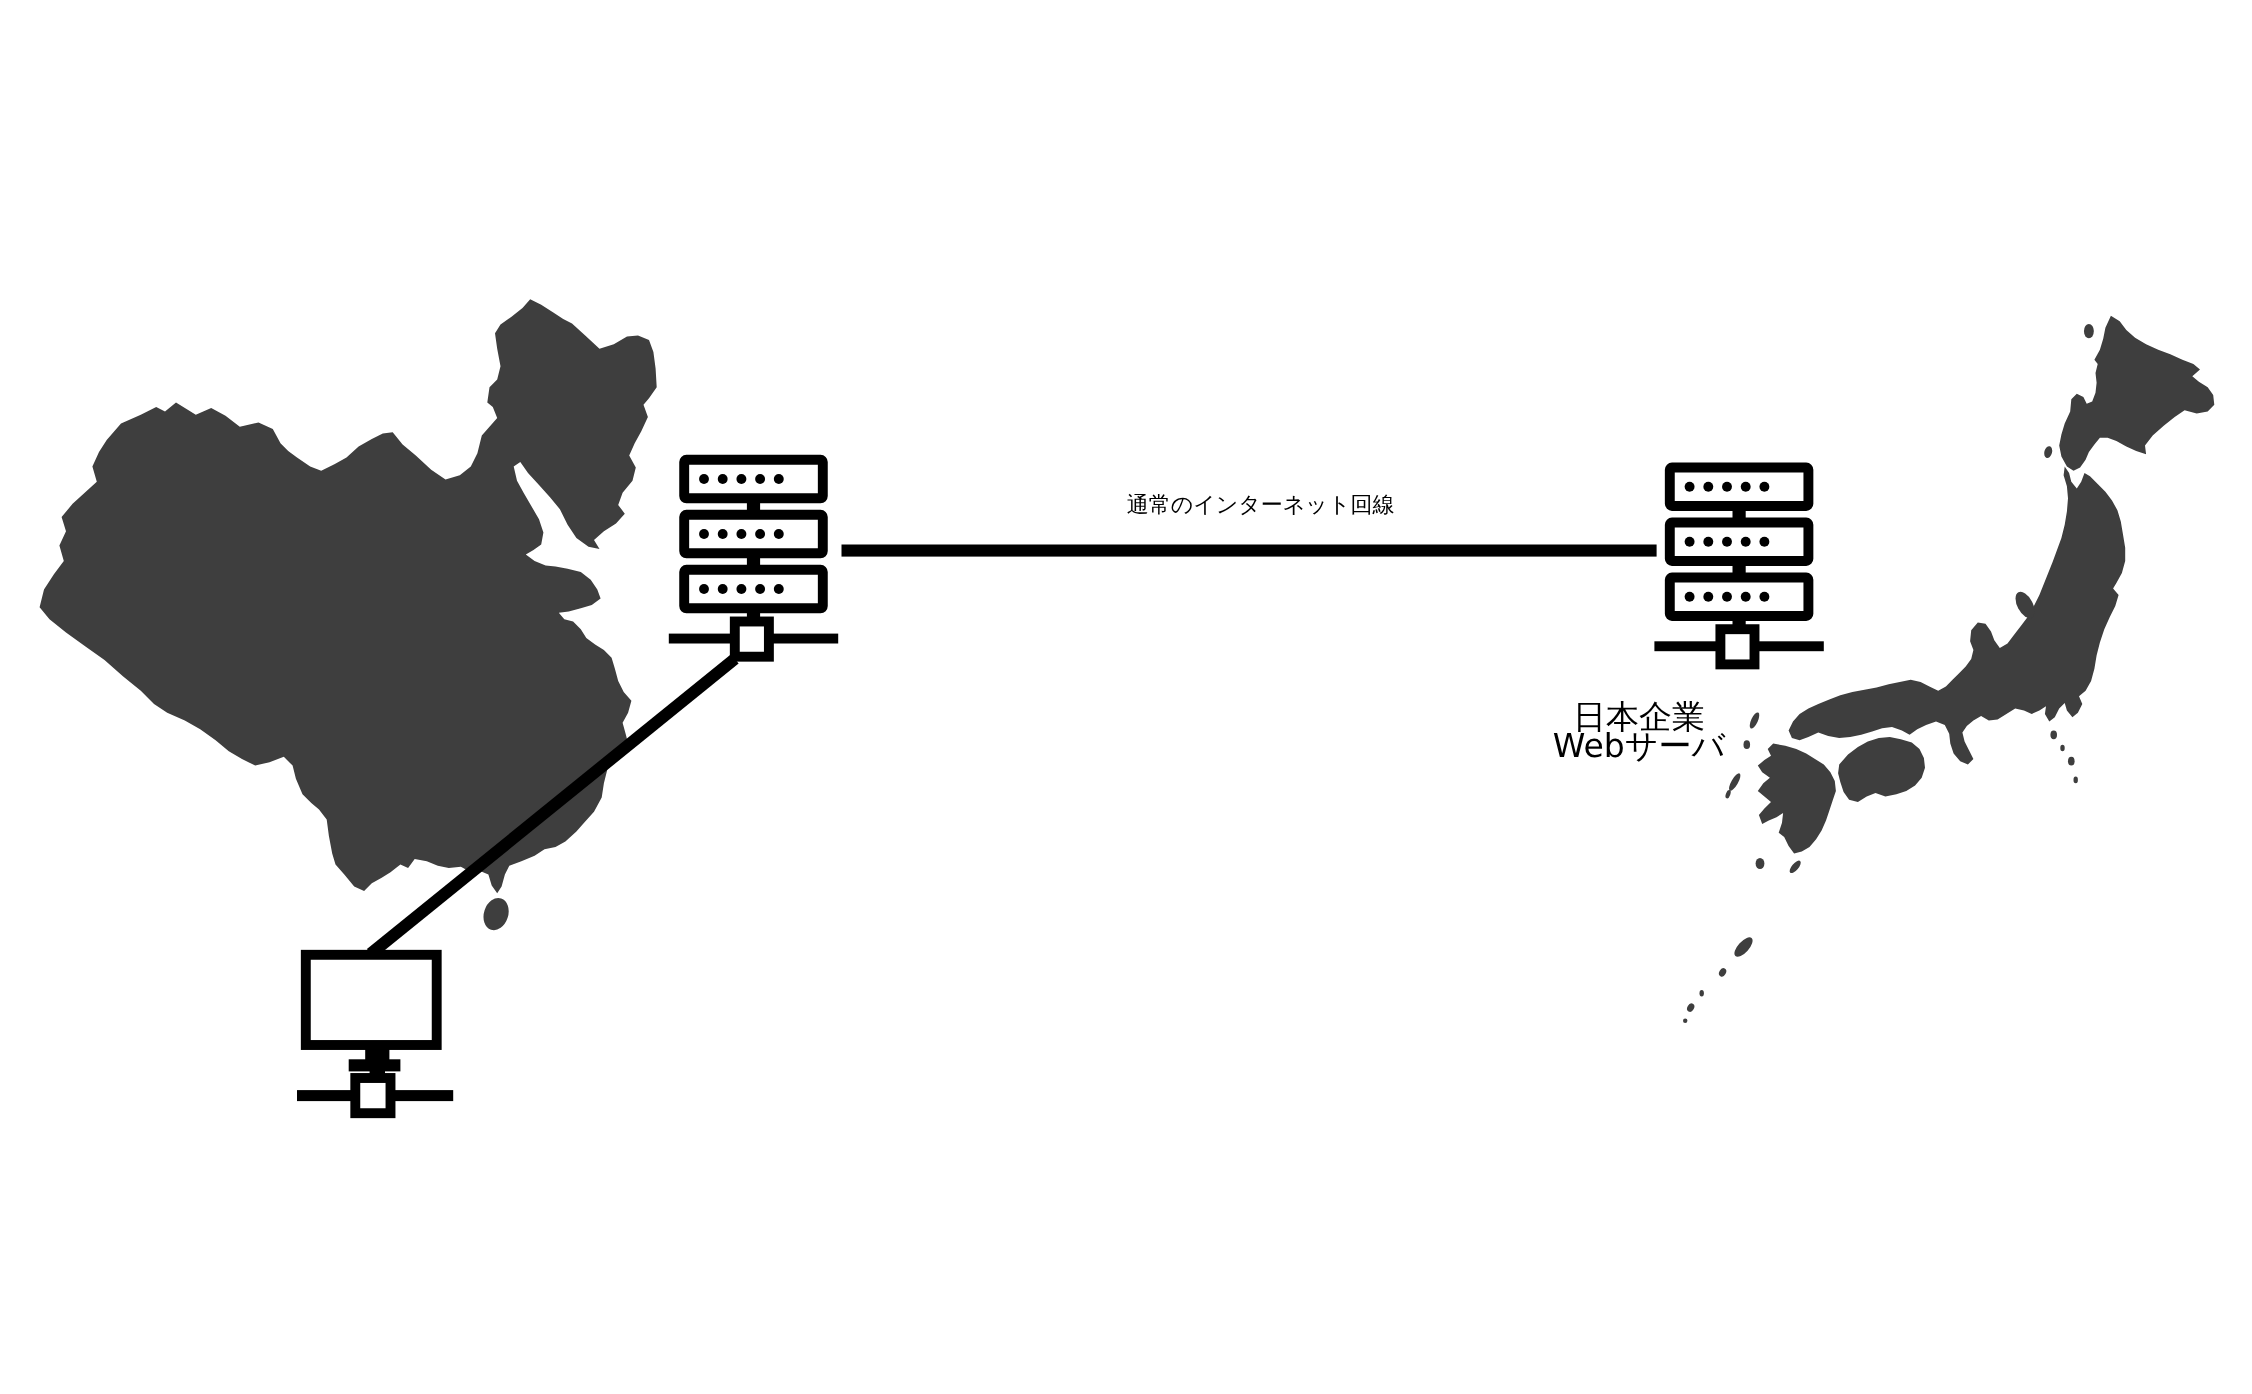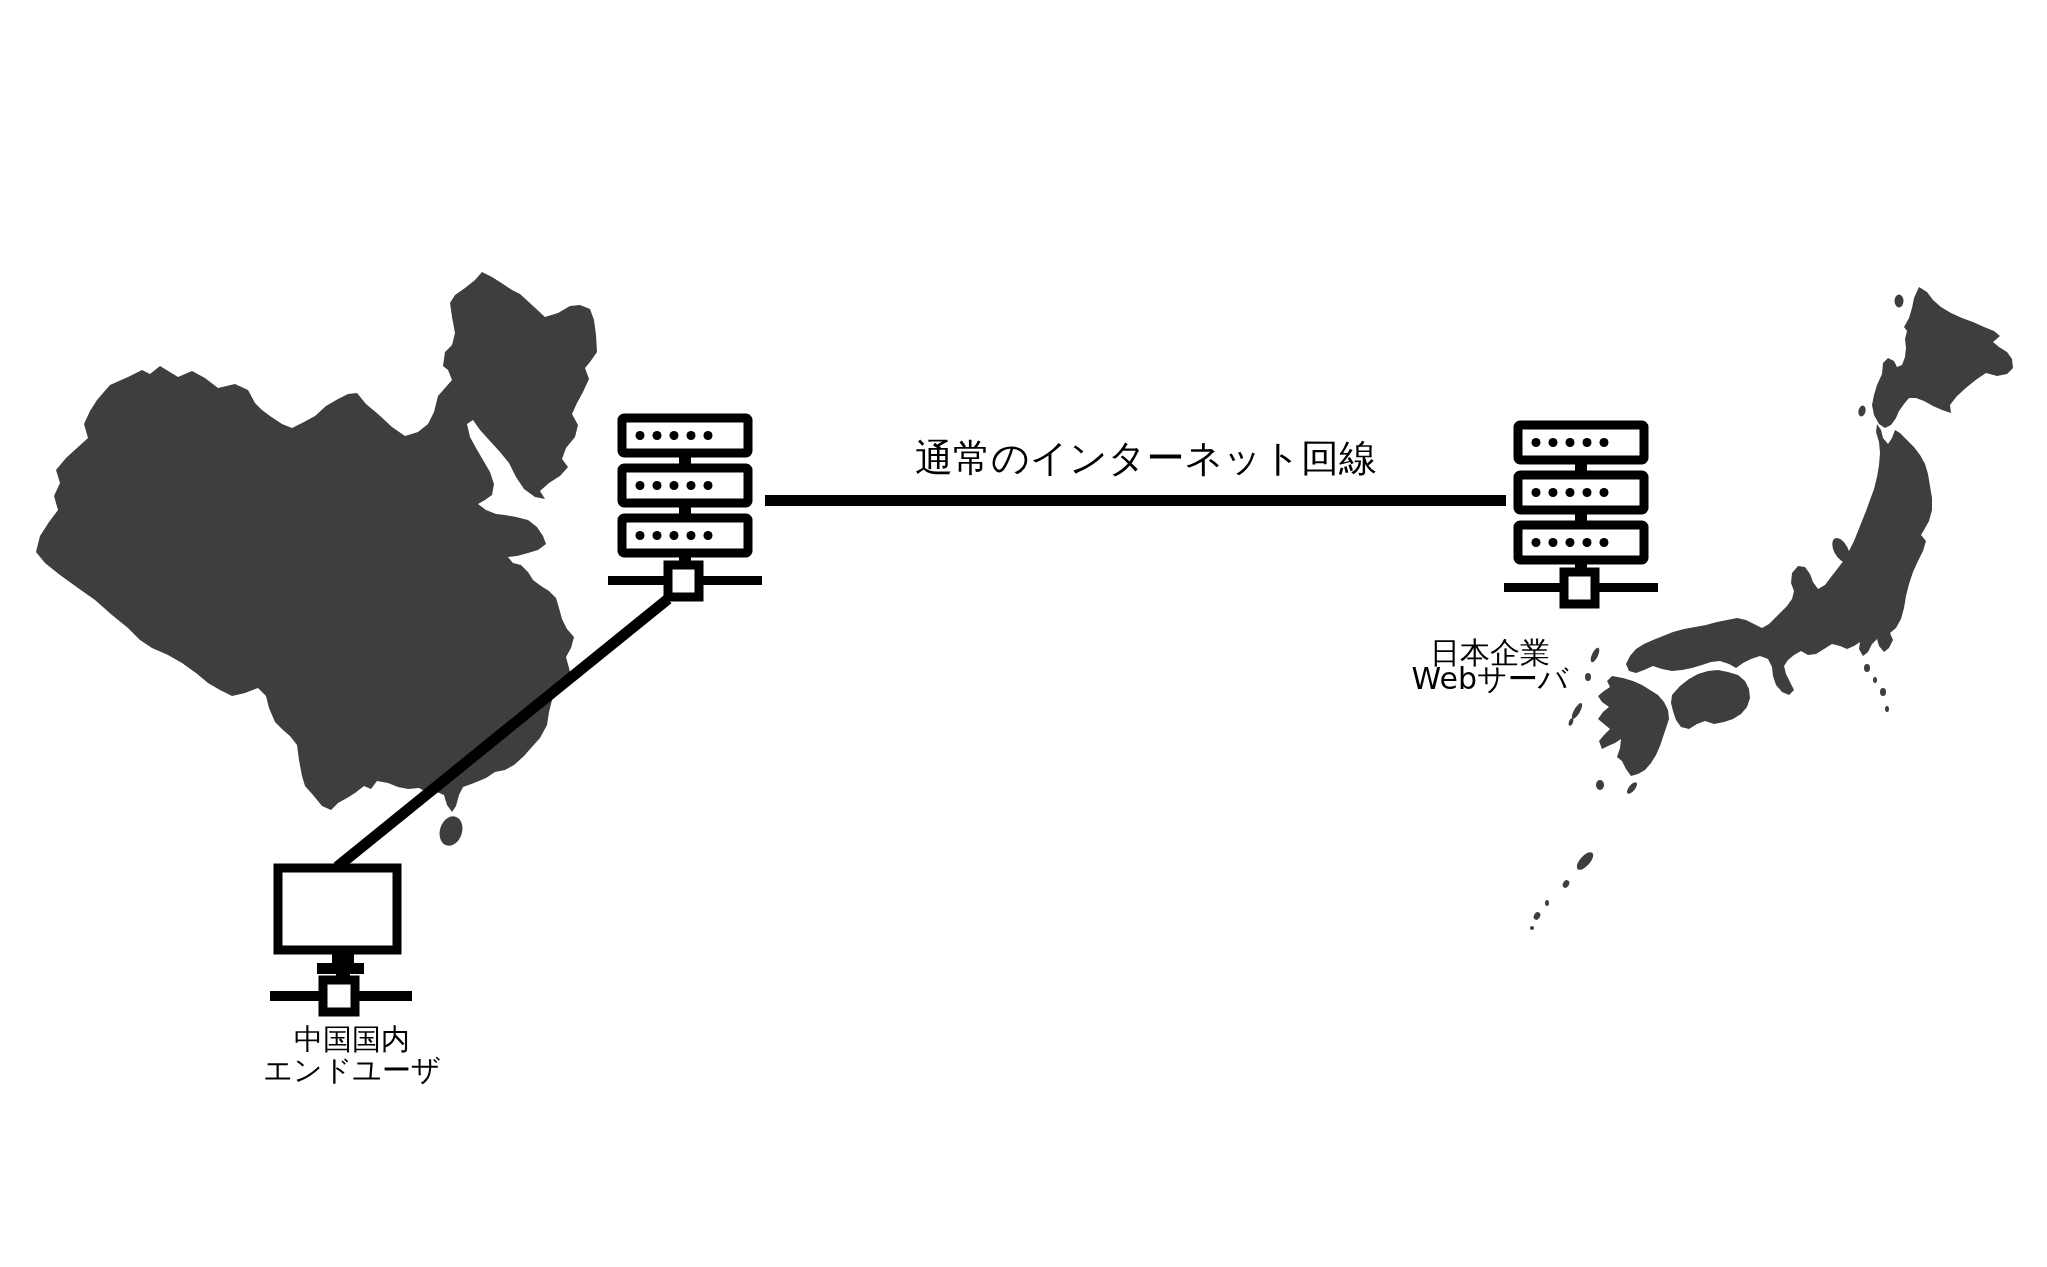--- a/index.html
+++ b/index.html
@@ -25,21 +25,21 @@
     left: 0; top: 0;
   }
   .label {
     position: absolute;
     transform: translateX(-50%);
     text-align: center;
     color: #000000;
     font-weight: 500;
   }
   .label .line { display: block; }
-  .label-internet { font-size: 38px; line-height: 32px; }
+  .label-internet { font-size: 20px; line-height: 32px; }
   .label-china-node { font-size: 29px; line-height: 32px; }
   .label-japan-server { font-size: 30px; line-height: 26px; }
   .label-end-user { font-size: 29px; line-height: 31px; }
 </style>
 </head>
 <body>
 
 <div class="canvas">
 
   <svg class="scene" width="2047" height="1267" viewBox="0 0 2047 1267">
@@ -179,18 +179,14 @@
   <div class="label label-internet" style="left:1146px; top:442px;">
     <span class="line">通常のインターネット回線</span>
   </div>
 
 
   <div class="label label-japan-server" style="left:1490px; top:640px;">
     <span class="line">日本企業</span>
     <span class="line">Webサーバ</span>
   </div>
 
-  <div class="label label-end-user" style="left:352px; top:1024px;">
-    <span class="line">中国国内</span>
-    <span class="line">エンドユーザ</span>
-  </div>
 
 </div>
 
 </body></html>

